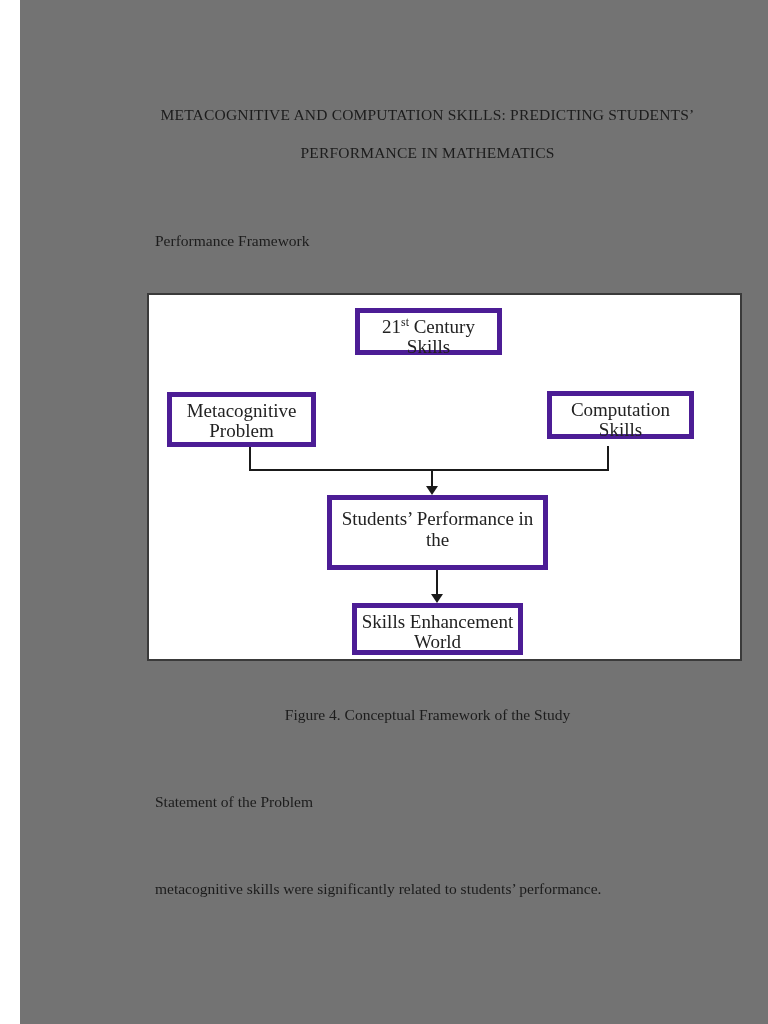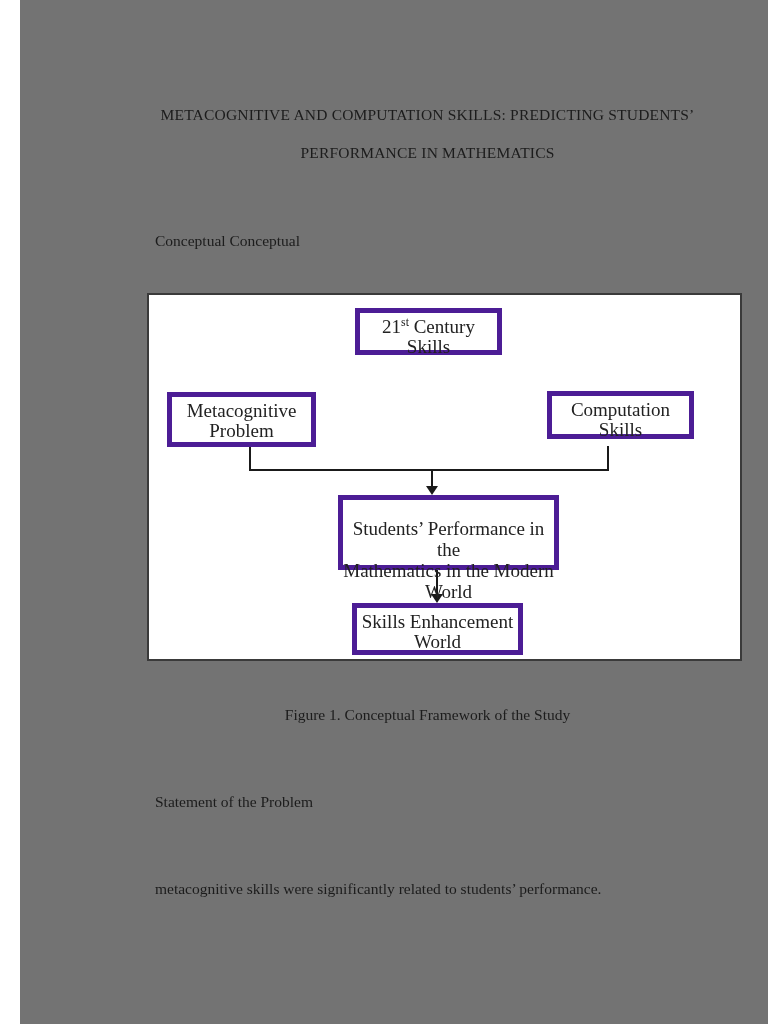--- a/index.html
+++ b/index.html
@@ -42,41 +42,41 @@
     color: #222222;
   }
   .node .sup {
     vertical-align: super;
     font-size: 0.62em;
     line-height: 0;
   }
   #node-century      { left: 206px; top: 13px;  width: 147px; height: 47px; }
   #node-metacog      { left: 18px;  top: 97px;  width: 149px; height: 55px; }
   #node-computation  { left: 398px; top: 96px; width: 147px; height: 48px; }
-  #node-performance  { left: 189px; top: 200px; width: 221px; height: 75px; padding-top: 18px; line-height: 21px; }
+  #node-performance  { left: 178px; top: 200px; width: 221px; height: 75px; padding-top: 8px; line-height: 21px; }
   #node-enhancement  { left: 203px; top: 308px; width: 171px; height: 52px; }
   .connector-svg { position: absolute; left: 0; top: 0; pointer-events: none; }
   .caption {
     left: 135px; top: 706px; width: 545px;
     text-align: center; font-size: 15.5px;
   }
   .body-line { font-size: 15.5px; white-space: nowrap; }
 </style>
 </head>
 <body>
 
 <div class="page">
 
   <div class="abs title-wrap">
     <span class="title-line">METACOGNITIVE AND COMPUTATION SKILLS: PREDICTING STUDENTS’</span>
     <div class="title-gap"></div>
     <span class="title-line">PERFORMANCE IN MATHEMATICS</span>
   </div>
 
-  <div class="abs heading" style="left:135px; top:232px;">Conceptual Conceptual</div>
+  <div class="abs heading" style="left:135px; top:232px;">Performance Framework</div>
 
   <div class="abs frame">
 
     <svg class="connector-svg" width="591" height="364" viewBox="0 0 591 364">
 
       <line x1="101" y1="152" x2="101" y2="175" stroke="#1a1a1a" stroke-width="2"></line>
 
       <line x1="459" y1="151" x2="459" y2="175" stroke="#1a1a1a" stroke-width="2"></line>
 
       <line x1="100" y1="175" x2="460" y2="175" stroke="#1a1a1a" stroke-width="2"></line>
@@ -95,27 +95,26 @@
     <div class="node" id="node-metacog">
       <span>Metacognitive Problem</span>
     </div>
 
     <div class="node" id="node-computation">
       <span>Computation Skills</span>
     </div>
 
     <div class="node" id="node-performance">
       <span style="display:block">Students’ Performance in the</span>
-      <span style="display:block">Mathematics in the Modern World</span>
     </div>
 
     <div class="node" id="node-enhancement">
       <span>Skills Enhancement World</span>
     </div>
   </div>
 
-  <div class="abs caption">Figure 1. Conceptual Framework of the Study</div>
+  <div class="abs caption">Figure 4. Conceptual Framework of the Study</div>
 
   <div class="abs heading" style="left:135px; top:793px;">Statement of the Problem</div>
 
   <div class="abs body-line" style="left:135px; top:880px;">metacognitive skills were significantly related to students’ performance.</div>
 
 </div>
 
 </body></html>

